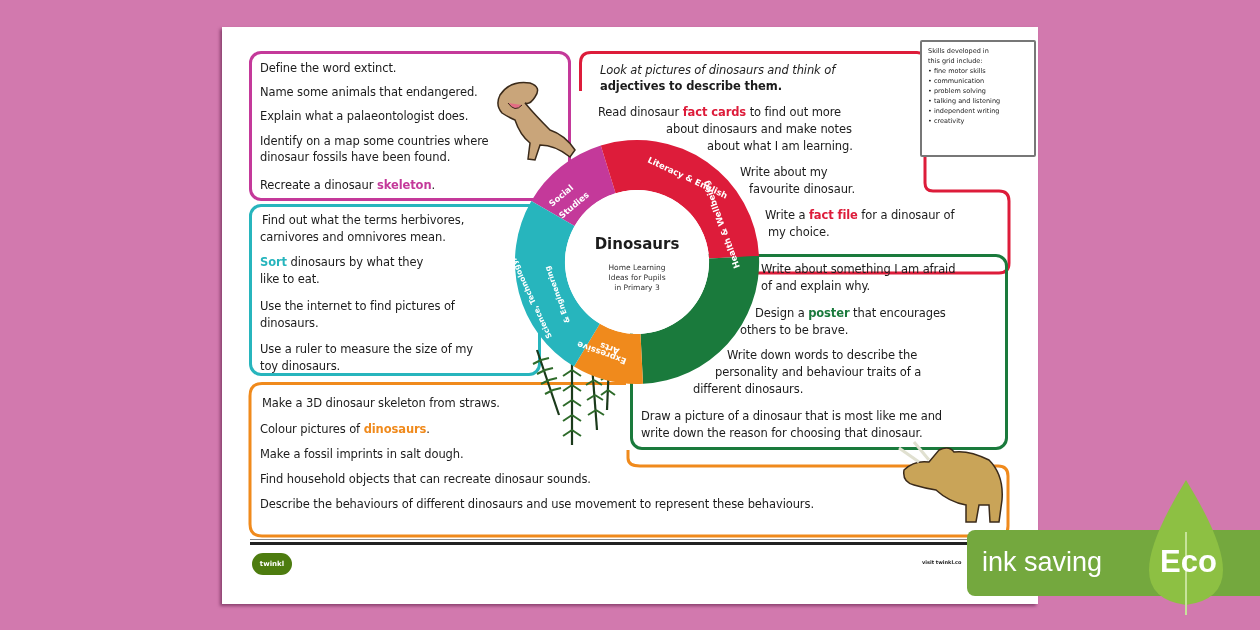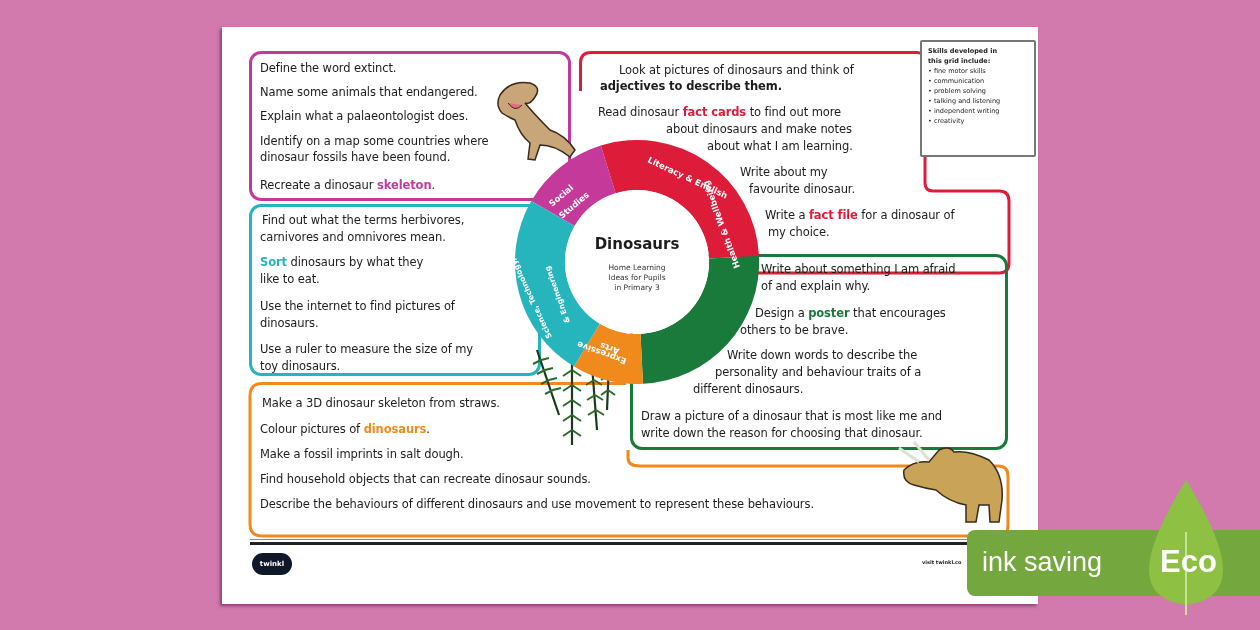--- a/index.html
+++ b/index.html
@@ -21,29 +21,29 @@
   .line {
     position:absolute; font-size:11.5px; line-height:15px; white-space:nowrap;
     letter-spacing:-0.1px;
   }
   .hl { font-weight:bold; }
   .skills {
     position:absolute; left:698px; top:13px; width:116px; height:117px;
     border:2px solid #777; border-radius:2px; background:#fff; box-sizing:border-box;
     padding:4px 6px; font-size:6.5px; line-height:10px;
   }
-  .skills .t { font-weight:bold; }
+  .skills .t { font-weight:normal; }
   .skills ul { margin:0; padding:0; list-style:none; }
   .skills li::before { content:"• "; }
   .wheel { position:absolute; left:290px; top:110px; width:250px; height:250px; }
   .footer-line { position:absolute; left:28px; top:515px; width:756px; height:3px; background:#222; }
   .footer-line2 { position:absolute; left:28px; top:512px; width:756px; height:1px; background:#888; }
   .logo {
     position:absolute; left:30px; top:526px; width:40px; height:22px;
-    background:#0f172a; border-radius:12px; color:#fff; font-size:7px; font-weight:bold;
+    background:#4d7c0f; border-radius:12px; color:#fff; font-size:7px; font-weight:bold;
     text-align:center; line-height:22px;
   }
   .url { position:absolute; left:700px; top:532px; font-size:5px; font-weight:bold; color:#222; }
   .eco-bar {
     position:absolute; left:967px; top:530px; width:300px; height:66px;
     background:#74a83e; border-radius:8px 0 0 8px;
   }
   .eco-text {
     position:absolute; left:982px; top:538px; color:#fff; font-family:"Liberation Sans", sans-serif;
     font-size:27px; line-height:48px;
@@ -63,21 +63,21 @@
   <div class="line" style="left:38px; top:34px;">Define the word extinct.</div>
   <div class="line" style="left:38px; top:58px;">Name some animals that endangered.</div>
   <div class="line" style="left:38px; top:82px;">Explain what a palaeontologist does.</div>
   <div class="line" style="left:38px; top:107px;">Identify on a map some countries where</div>
   <div class="line" style="left:38px; top:123px;">dinosaur fossils have been found.</div>
   <div class="line" style="left:38px; top:151px;"><span>Recreate a dinosaur </span><span class="hl" style="color:#c4399a">skeleton</span><span>.</span></div>
 
   <svg style="position:absolute; left:357px; top:24px;" width="434" height="225">
     <path d="M12,1.5 H338 Q346,1.5 346,10 V132 Q346,140 354,140 H420 Q430,140 430,150 V212 Q430,222 420,222 H174 M12,1.5 Q1.5,1.5 1.5,12 V40" fill="none" stroke="#dd1c3a" stroke-width="3"></path>
   </svg>
-  <div class="line" style="left:397px; top:36px;">Look at pictures of dinosaurs and think of</div>
+  <div class="line" style="left:378px; top:36px;font-style:italic;">Look at pictures of dinosaurs and think of</div>
   <div class="line" style="left:378px; top:52px;font-weight:bold;">adjectives to describe them.</div>
   <div class="line" style="left:376px; top:78px;"><span>Read dinosaur </span><span class="hl" style="color:#dd1c3a">fact cards</span><span> to find out more</span></div>
   <div class="line" style="left:444px; top:95px;text-align:center;">about dinosaurs and make notes</div>
   <div class="line" style="left:485px; top:112px;">about what I am learning.</div>
   <div class="line" style="left:518px; top:138px;">Write about my</div>
   <div class="line" style="left:527px; top:155px;">favourite  dinosaur.</div>
   <div class="line" style="left:543px; top:181px;"><span>Write a </span><span class="hl" style="color:#dd1c3a">fact file</span><span> for a dinosaur of</span></div>
   <div class="line" style="left:546px; top:198px;">my choice.</div>
 
   <div class="skills">

